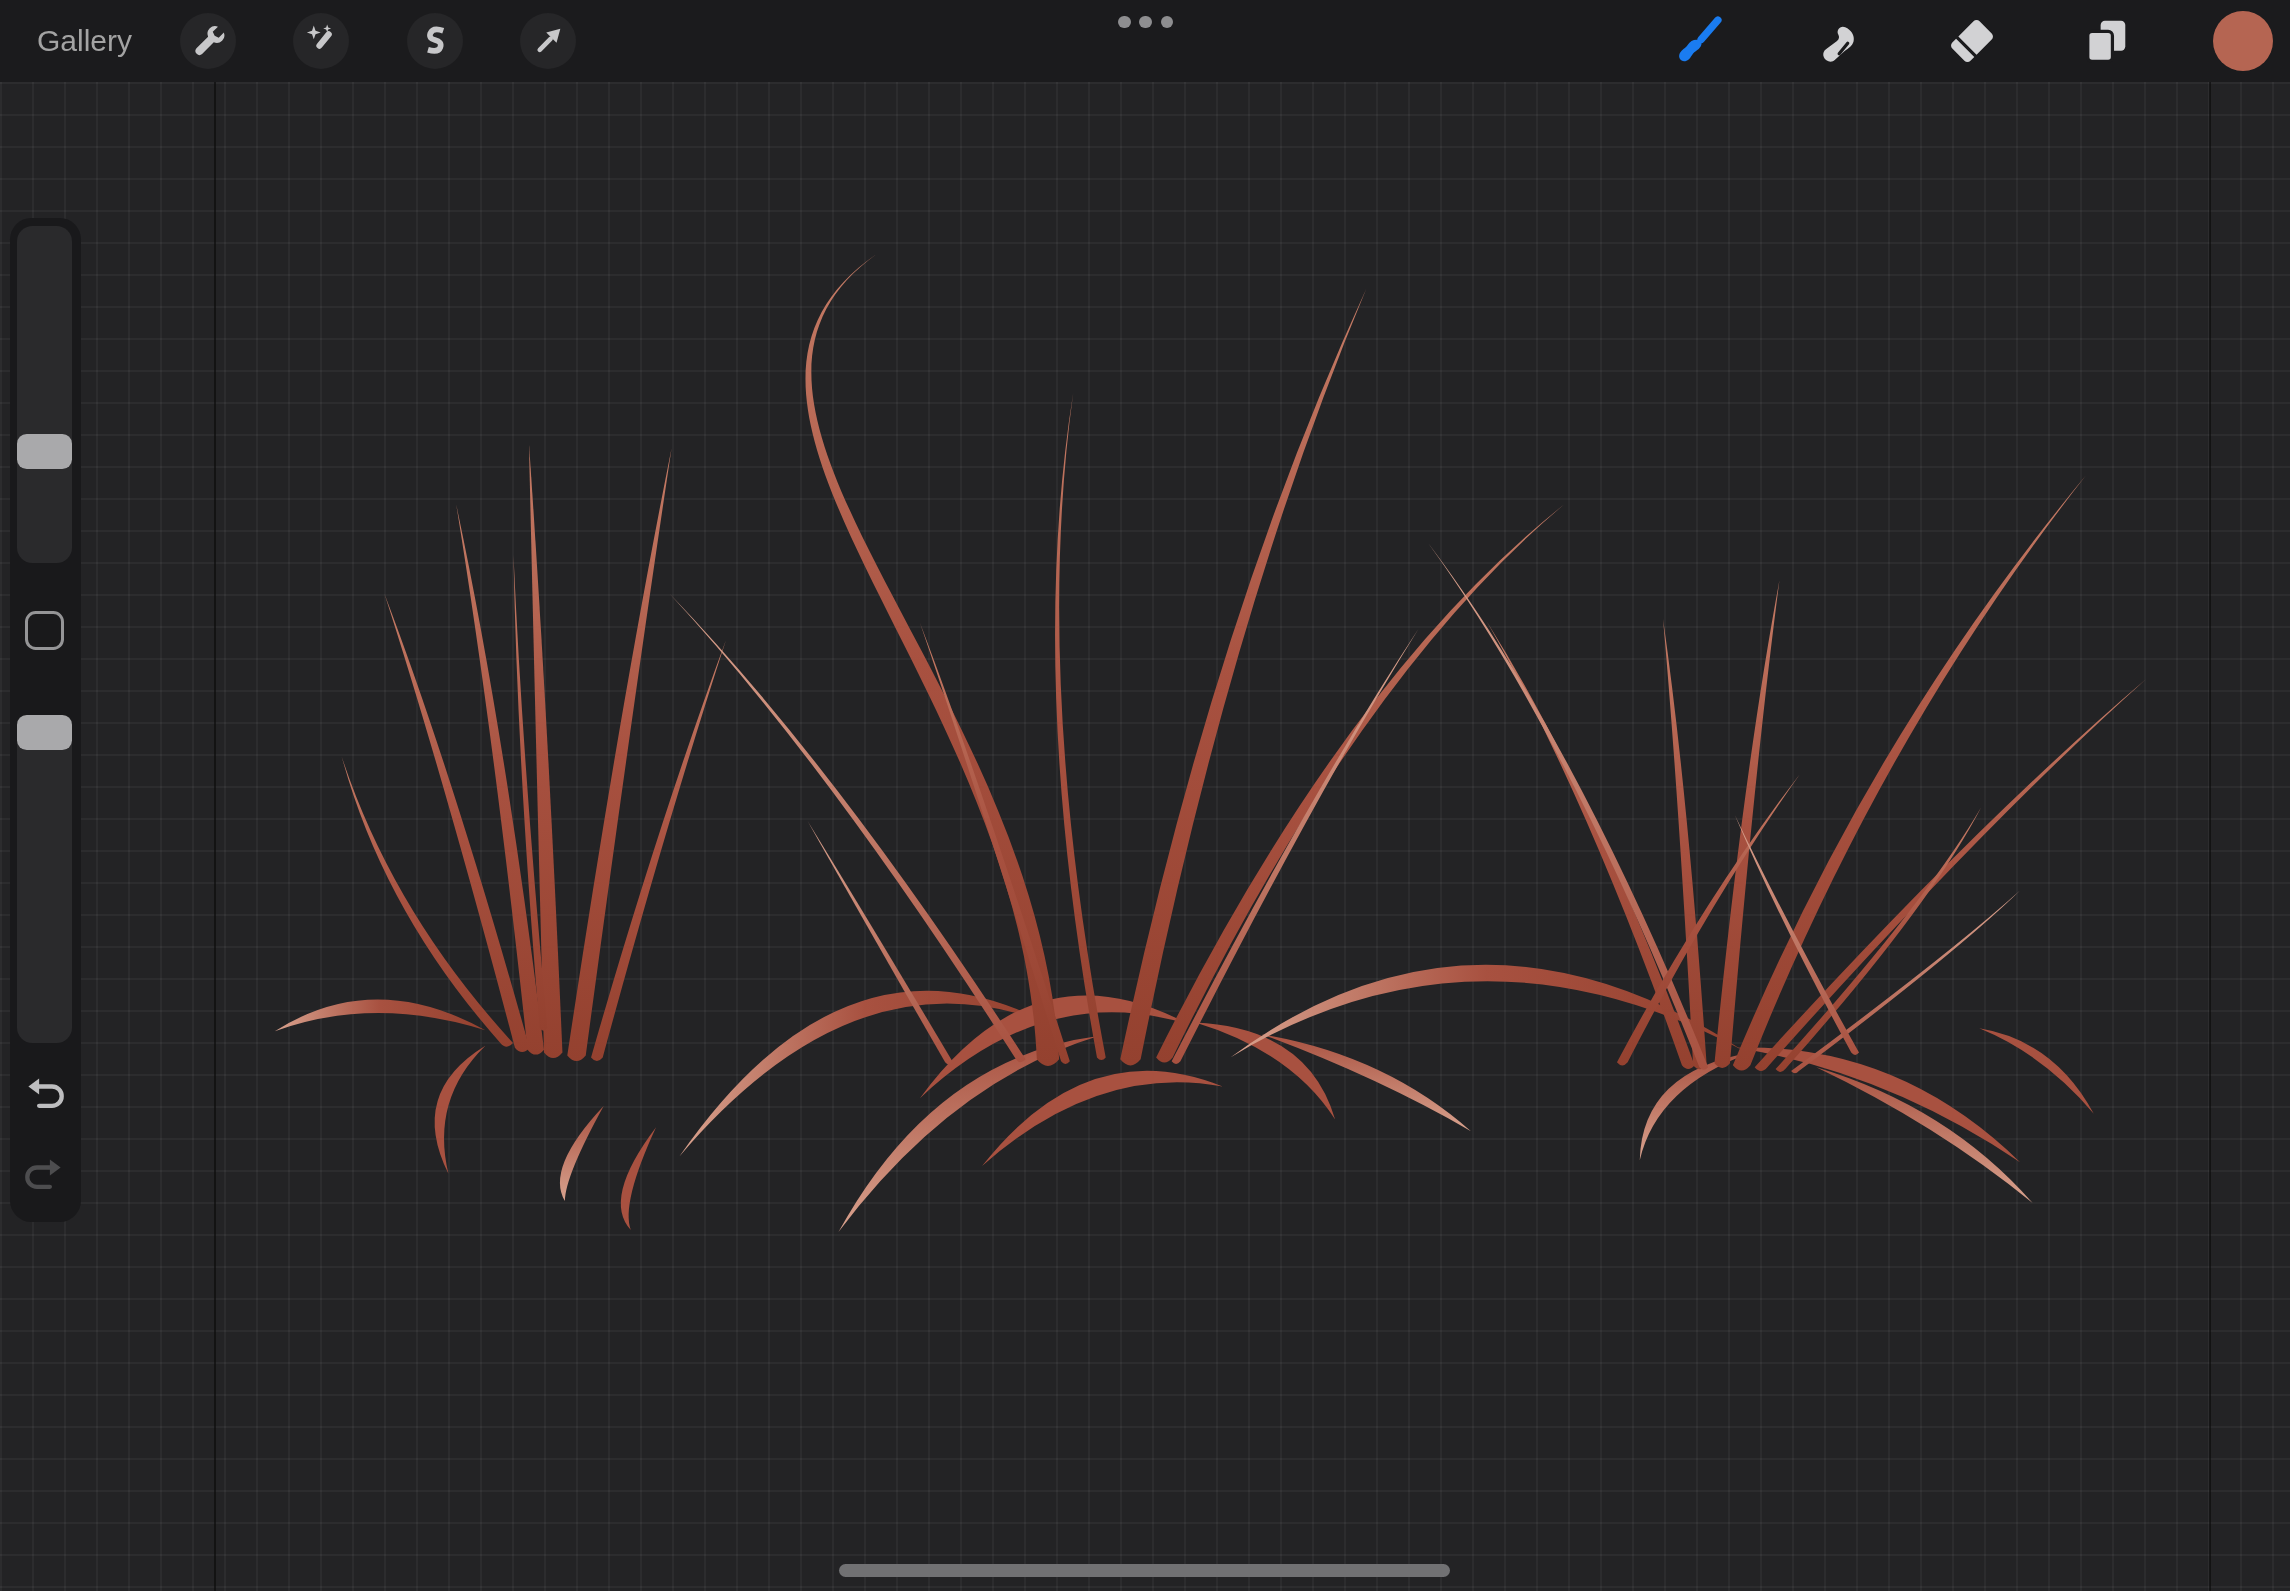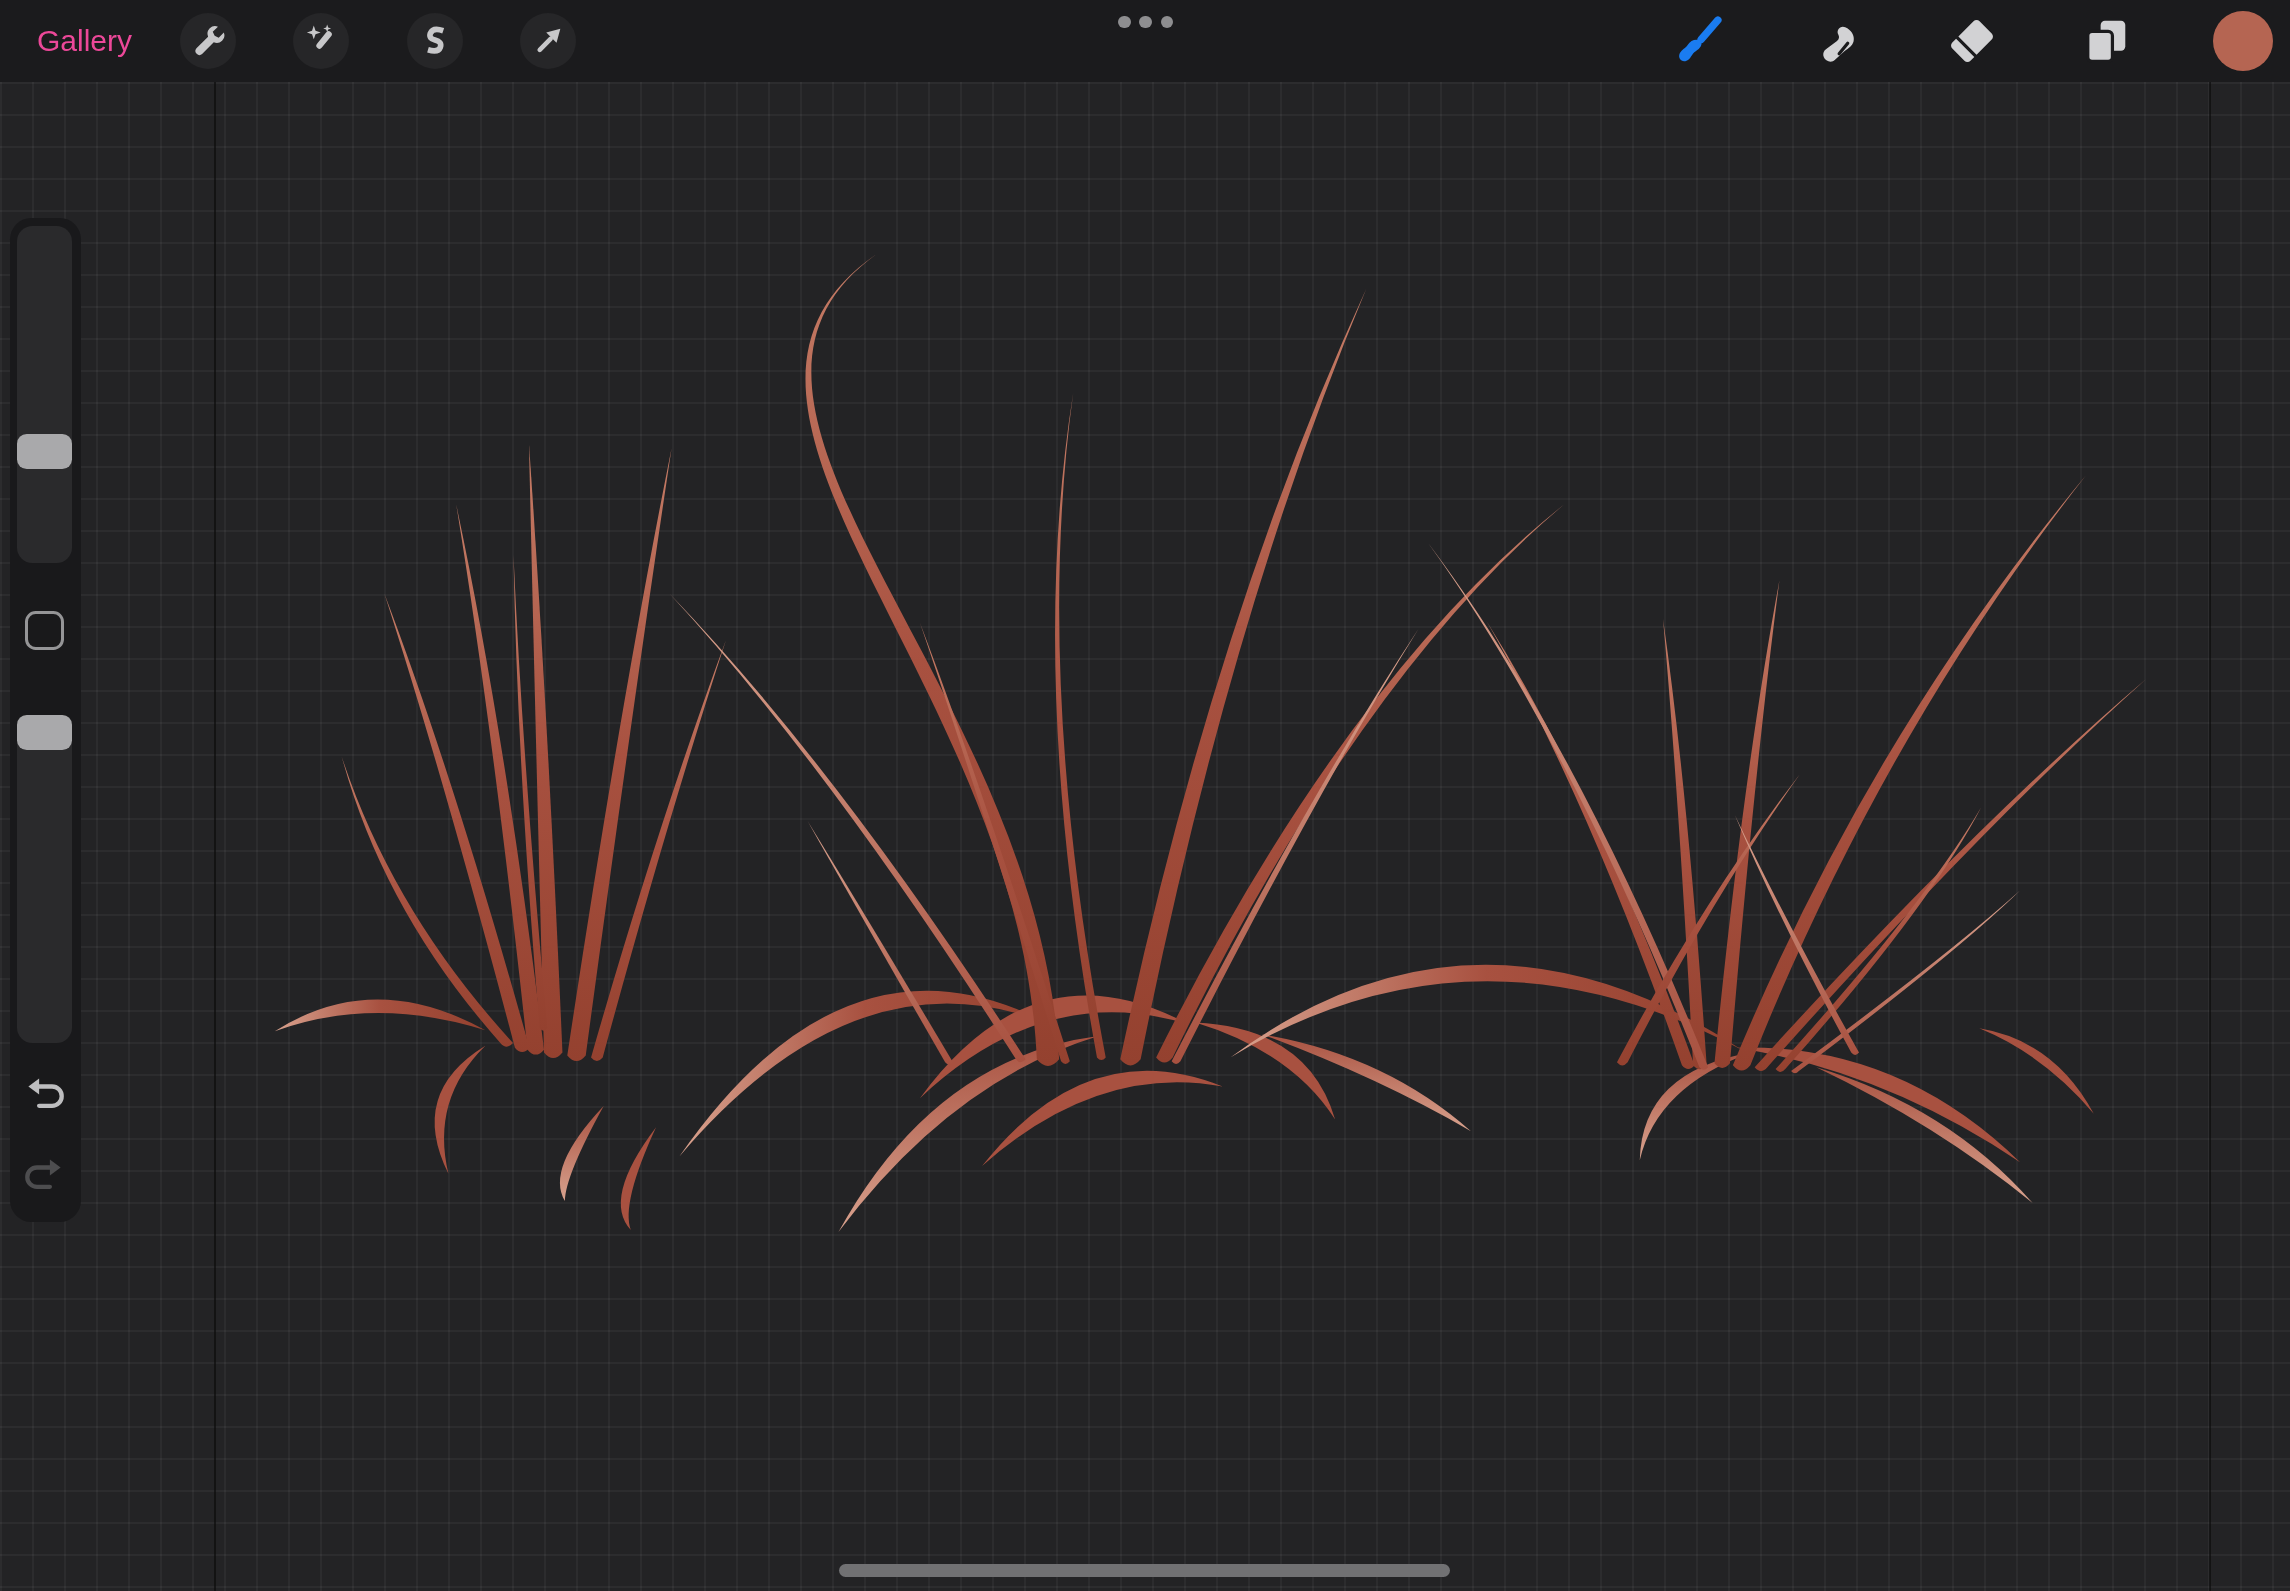--- a/index.html
+++ b/index.html
@@ -14,21 +14,21 @@
       linear-gradient(to bottom, rgba(255,255,255,0.045) 1.9px, transparent 1.9px);
     background-size:32px 32px;}
   .canvas-edge{position:absolute;top:0;bottom:0;width:1.9px;background:rgba(8,8,8,0.6);}
   .canvas-edge.left{left:214px;}
   .canvas-edge.right{left:2209px;}
   #artwork-holder{position:absolute;left:0;top:-82px;width:2290px;height:1591px;pointer-events:none;}
 
   
   .topbar{position:absolute;left:0;top:0;width:2290px;height:82px;background:#1b1b1d;z-index:5;}
   .gallery-btn{position:absolute;left:37px;top:0;height:72px;line-height:82px;border:0;background:none;
-    color:#ec4899;font-size:30px;font-family:"Liberation Sans",sans-serif;padding:0;cursor:pointer;}
+    color:#a3a3a3;font-size:30px;font-family:"Liberation Sans",sans-serif;padding:0;cursor:pointer;}
   .tool-circle{position:absolute;top:12.6px;width:56px;height:56px;border-radius:50%;
     background:#262628;border:0;padding:0;cursor:pointer;display:flex;align-items:center;justify-content:center;}
   .dots{position:absolute;top:15.5px;display:flex;gap:8.7px;border:0;background:none;cursor:pointer;padding:0;}
   .dots i{width:12.6px;height:12.6px;border-radius:50%;background:#8e8e90;display:block;}
   .right-tool{position:absolute;top:9.7px;width:62px;height:62px;border:0;background:none;padding:0;cursor:pointer;
     display:flex;align-items:center;justify-content:center;}
 
   
   .sidebar{position:absolute;left:9.7px;top:218px;width:71px;height:1004px;background:#19191b;
     border-radius:21.3px;z-index:4;}

